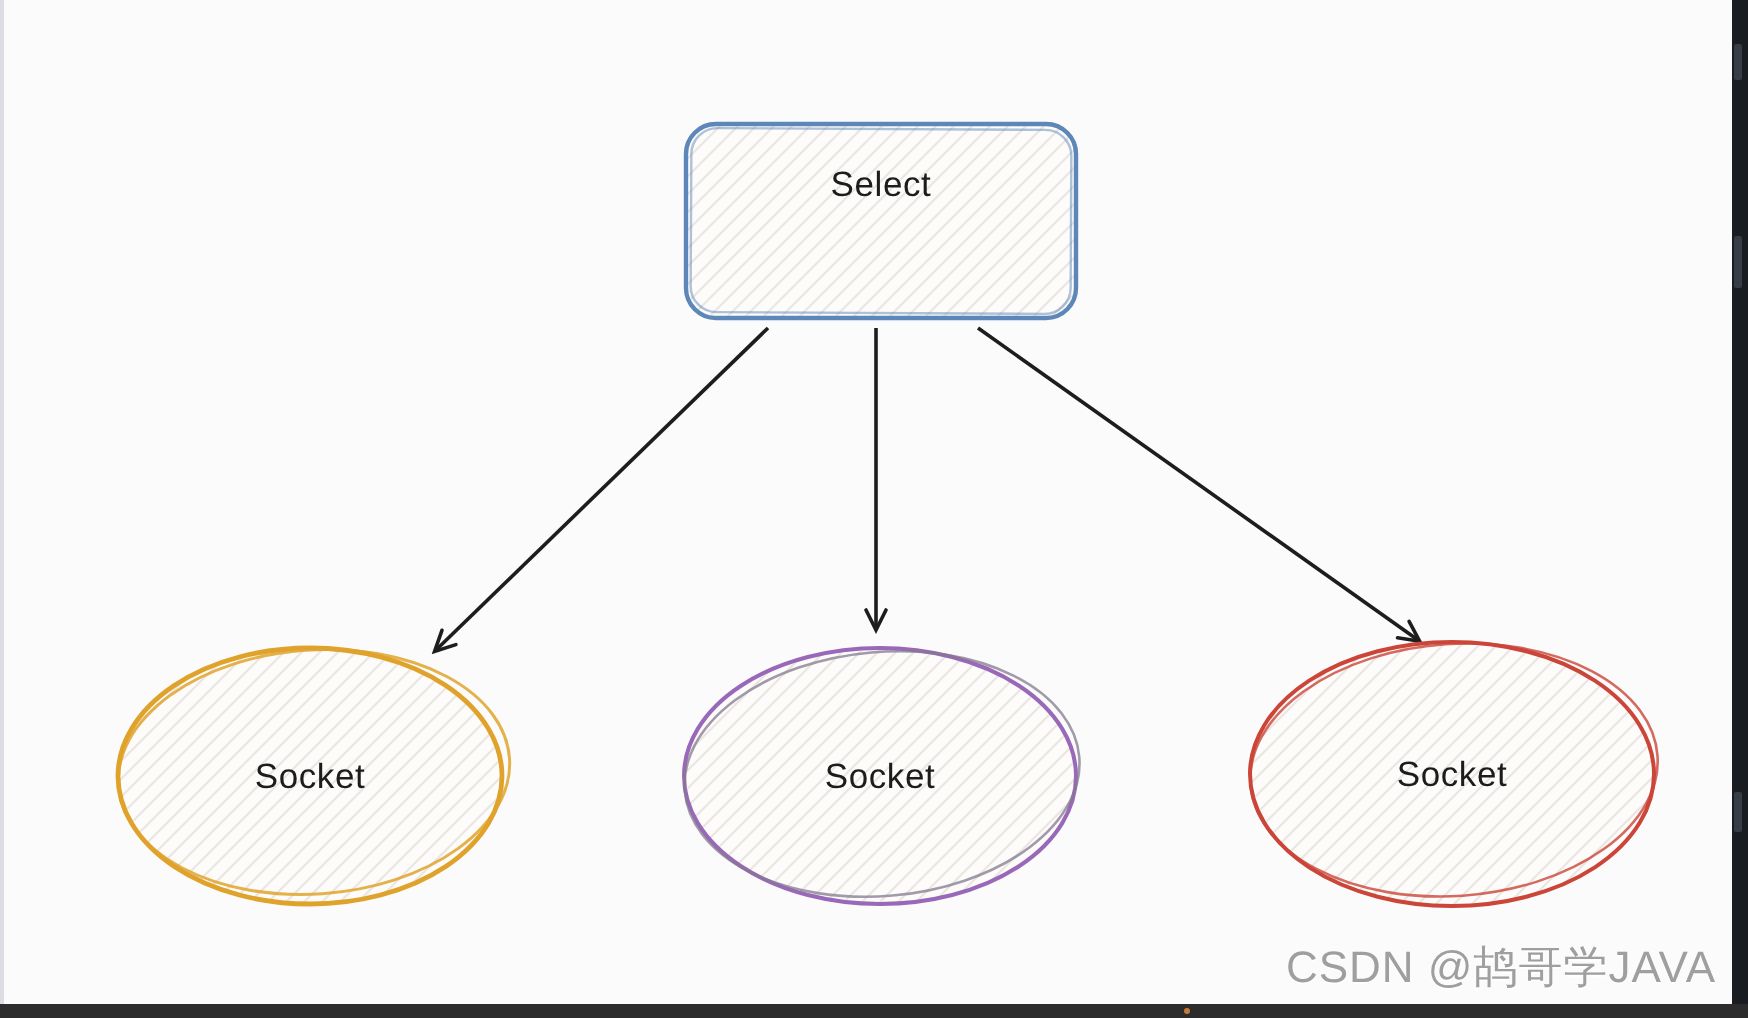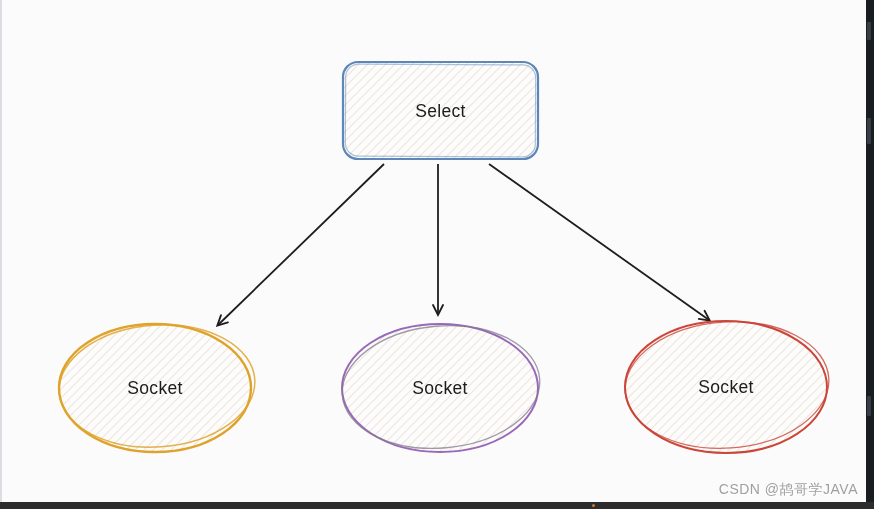--- a/index.html
+++ b/index.html
@@ -18,30 +18,30 @@
   .node-label {
     position: absolute;
     display: flex;
     align-items: center;
     justify-content: center;
     font-size: 17.5px;
     color: #1c1c1c;
     letter-spacing: 0.3px;
   }
 
-  .select-label { left: 343px; top: 63px; width: 195px; height: 97px; border-radius: 18px; }
+  .select-label { left: 343px; top: 44px; width: 195px; height: 97px; border-radius: 18px; }
   .socket-label-1 { left: 85px;  top: 376px; width: 140px; height: 24px; }
   .socket-label-2 { left: 370px; top: 376px; width: 140px; height: 24px; }
   .socket-label-3 { left: 656px; top: 375px; width: 140px; height: 24px; }
 
   .watermark {
     position: absolute;
     right: 16px;
     bottom: 10px;
-    font-size: 14px;
+    font-size: 22px;
     color: #9f9f9f;
     letter-spacing: 0.5px;
     text-shadow: 0 1px 0 rgba(255,255,255,0.85);
     white-space: nowrap;
   }
 
   
   .left-edge {
     position: absolute; left: 0; top: 0;
     width: 2px; height: 509px;

